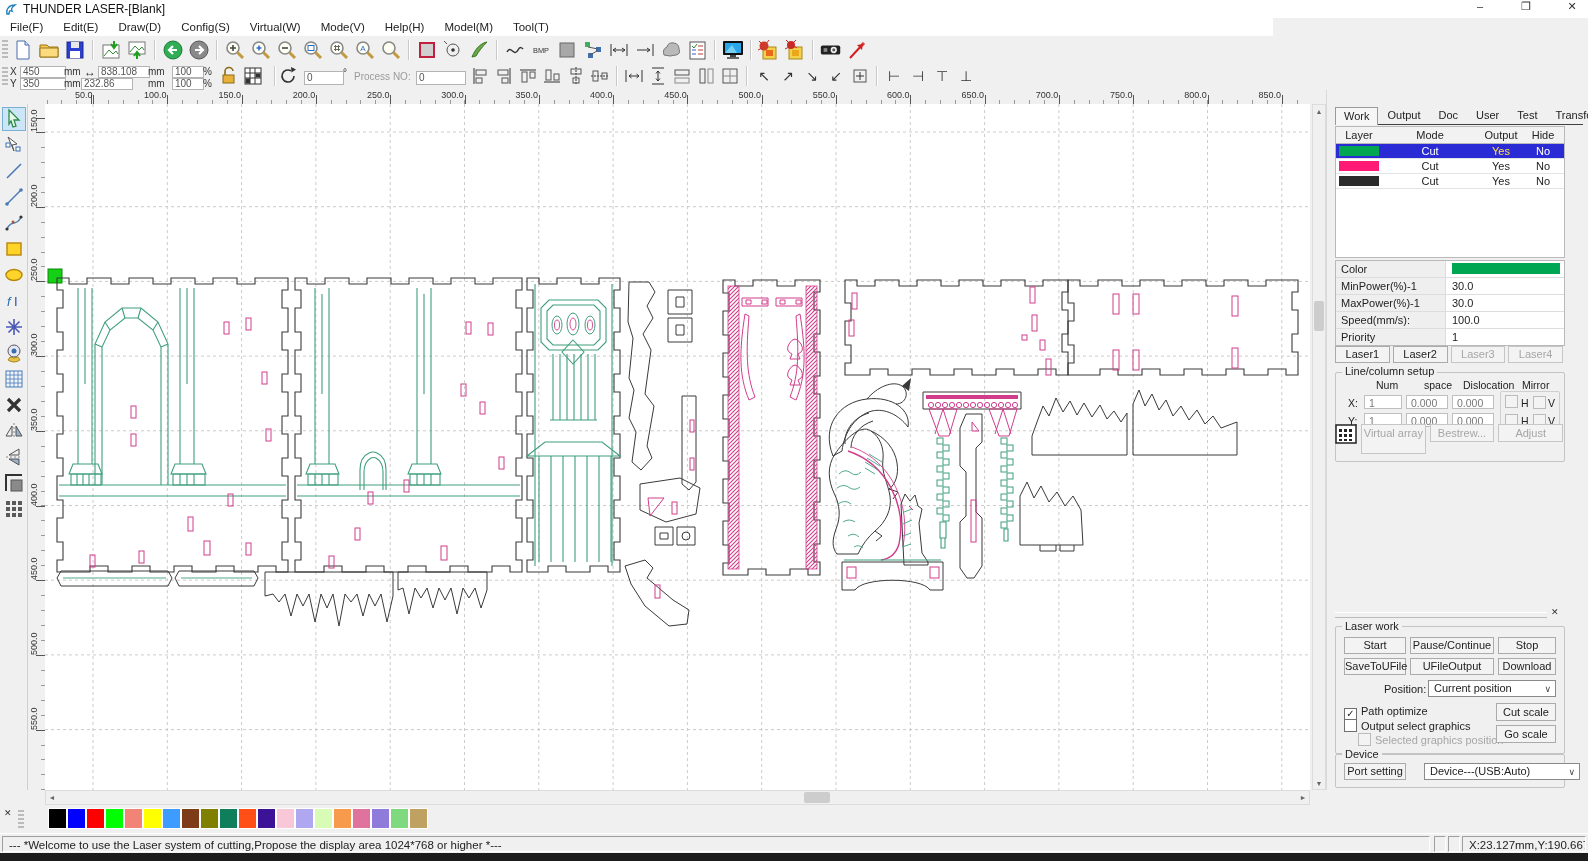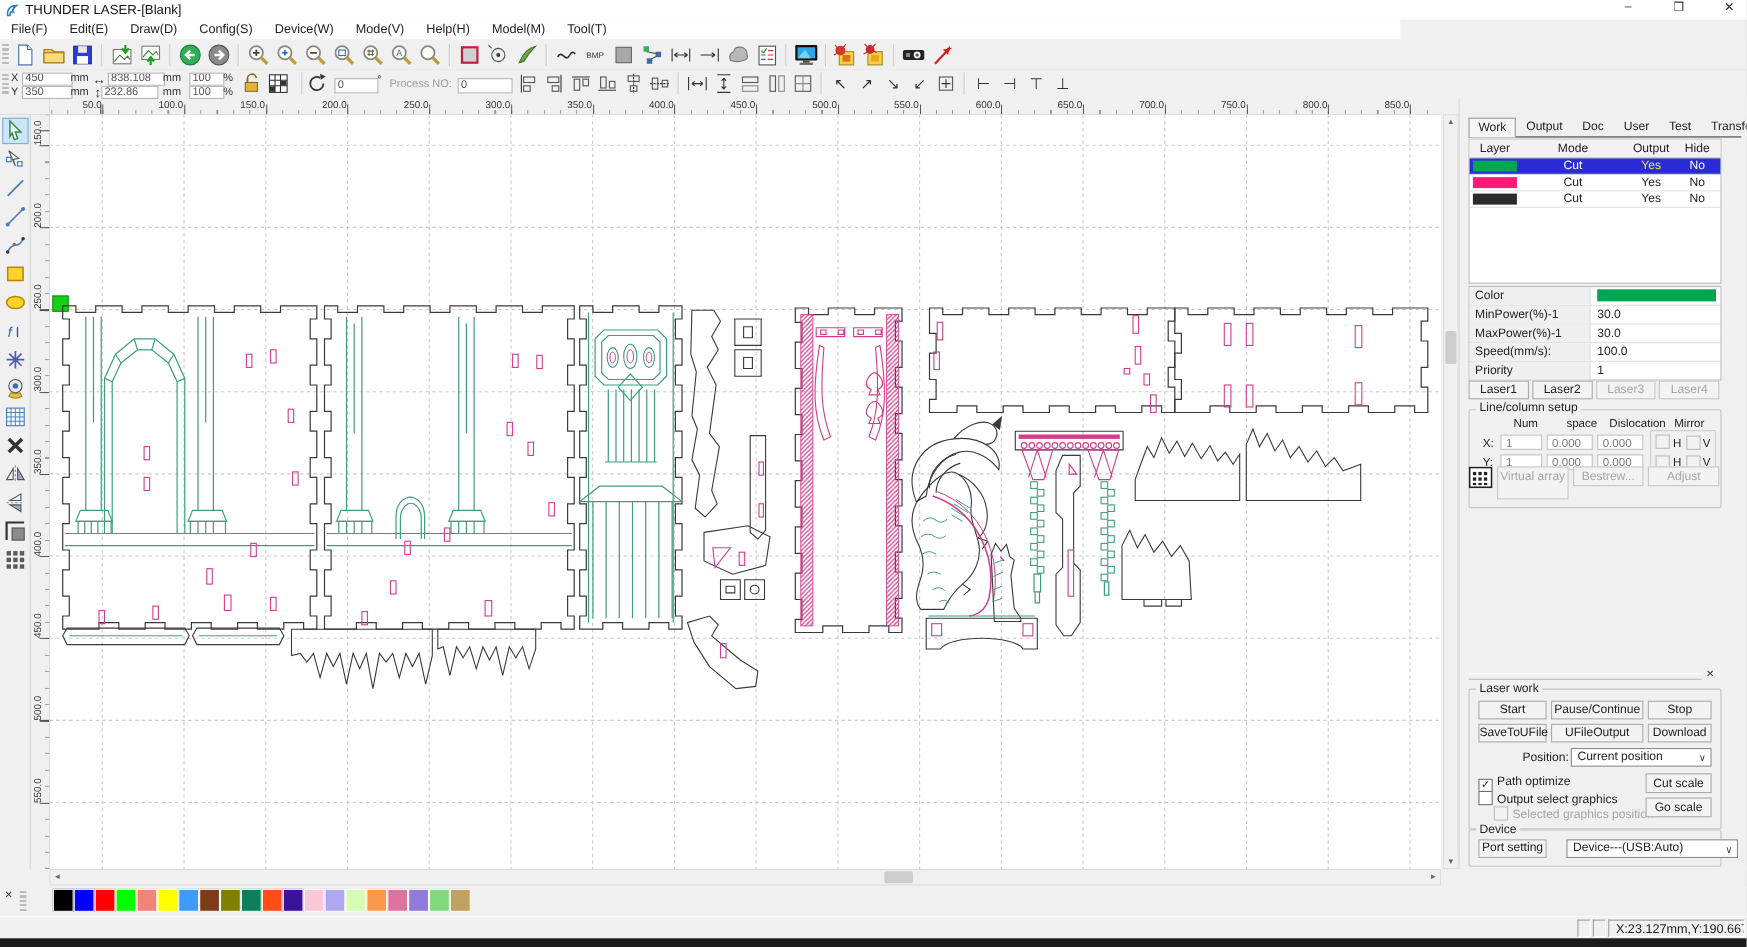--- a/index.html
+++ b/index.html
@@ -98,21 +98,21 @@
       <span class="winbtn">❐</span>
       <span class="winbtn">✕</span>
     </div>
   </div>
 
   <div id="menubar" class="abs">
       <span>File(F)</span>
       <span>Edit(E)</span>
       <span>Draw(D)</span>
       <span>Config(S)</span>
-      <span>Device(W)</span>
+      <span>Virtual(W)</span>
       <span>Mode(V)</span>
       <span>Help(H)</span>
       <span>Model(M)</span>
       <span>Tool(T)</span>
     </div>
 
   <div id="toolbar1" class="abs toolbar">
       <div class="grip"></div>
       <span class="tbi">
         <svg width="22" height="22" viewBox="0 0 22 22">
@@ -324,21 +324,21 @@
     <div class="grip"></div>
     <span class="minilab" style="left:10px;top:3px">X</span>
     <span class="minilab" style="left:10px;top:15px">Y</span>
     <div class="minifield" style="left:20px;top:3px;width:40px">450</div>
     <div class="minifield" style="left:20px;top:15px;width:40px">350</div>
     <span class="minilab" style="left:64px;top:3px">mm</span>
     <span class="minilab" style="left:64px;top:15px">mm</span>
     <span class="minilab" style="left:84px;top:2px;font-size:12px">↔</span>
     <span class="minilab" style="left:86px;top:14px;font-size:12px">↕</span>
     <div class="minifield" style="left:98px;top:3px;width:46px">838.108</div>
-    <div class="minifield" style="left:92px;top:15px;width:46px">232.86</div>
+    <div class="minifield" style="left:81px;top:15px;width:46px">232.86</div>
     <span class="minilab" style="left:148px;top:3px">mm</span>
     <span class="minilab" style="left:148px;top:15px">mm</span>
     <div class="minifield" style="left:172px;top:3px;width:26px">100</div>
     <div class="minifield" style="left:172px;top:15px;width:26px">100</div>
     <span class="minilab" style="left:203px;top:3px">%</span>
     <span class="minilab" style="left:203px;top:15px">%</span>
     <span class="abs" style="left:218px;top:2px"><svg width="22" height="22">
           <rect x="5" y="10" width="11" height="8" fill="#e8b23a" stroke="#8a6a14"></rect>
           <path d="M7 10 v-3 a4 4 0 0 1 8 -1" fill="none" stroke="#8a6a14" stroke-width="1.6"></path>
         </svg></span>
@@ -1036,18 +1036,19 @@
         <span style="background: rgb(216, 251, 181);"></span>
         <span style="background: rgb(248, 154, 76);"></span>
         <span style="background: rgb(224, 115, 158);"></span>
         <span style="background: rgb(142, 123, 218);"></span>
         <span style="background: rgb(127, 217, 127);"></span>
         <span style="background: rgb(191, 161, 97);"></span>
       </div>
   </div>
 
   <div id="statusbar" class="abs">
+    <div class="statcell" style="left:2px;width:1428px">--- *Welcome to use the Laser system of cutting,Propose the display area 1024*768 or higher *---</div>
     <div class="statcell" style="left:1434px;width:12px"></div>
     <div class="statcell" style="left:1448px;width:12px"></div>
     <div class="statcell" style="left:1462px;width:124px">X:23.127mm,Y:190.667mm</div>
   </div>
   <div id="bottomstrip" class="abs"></div>
 </div>
 
 </body></html>

